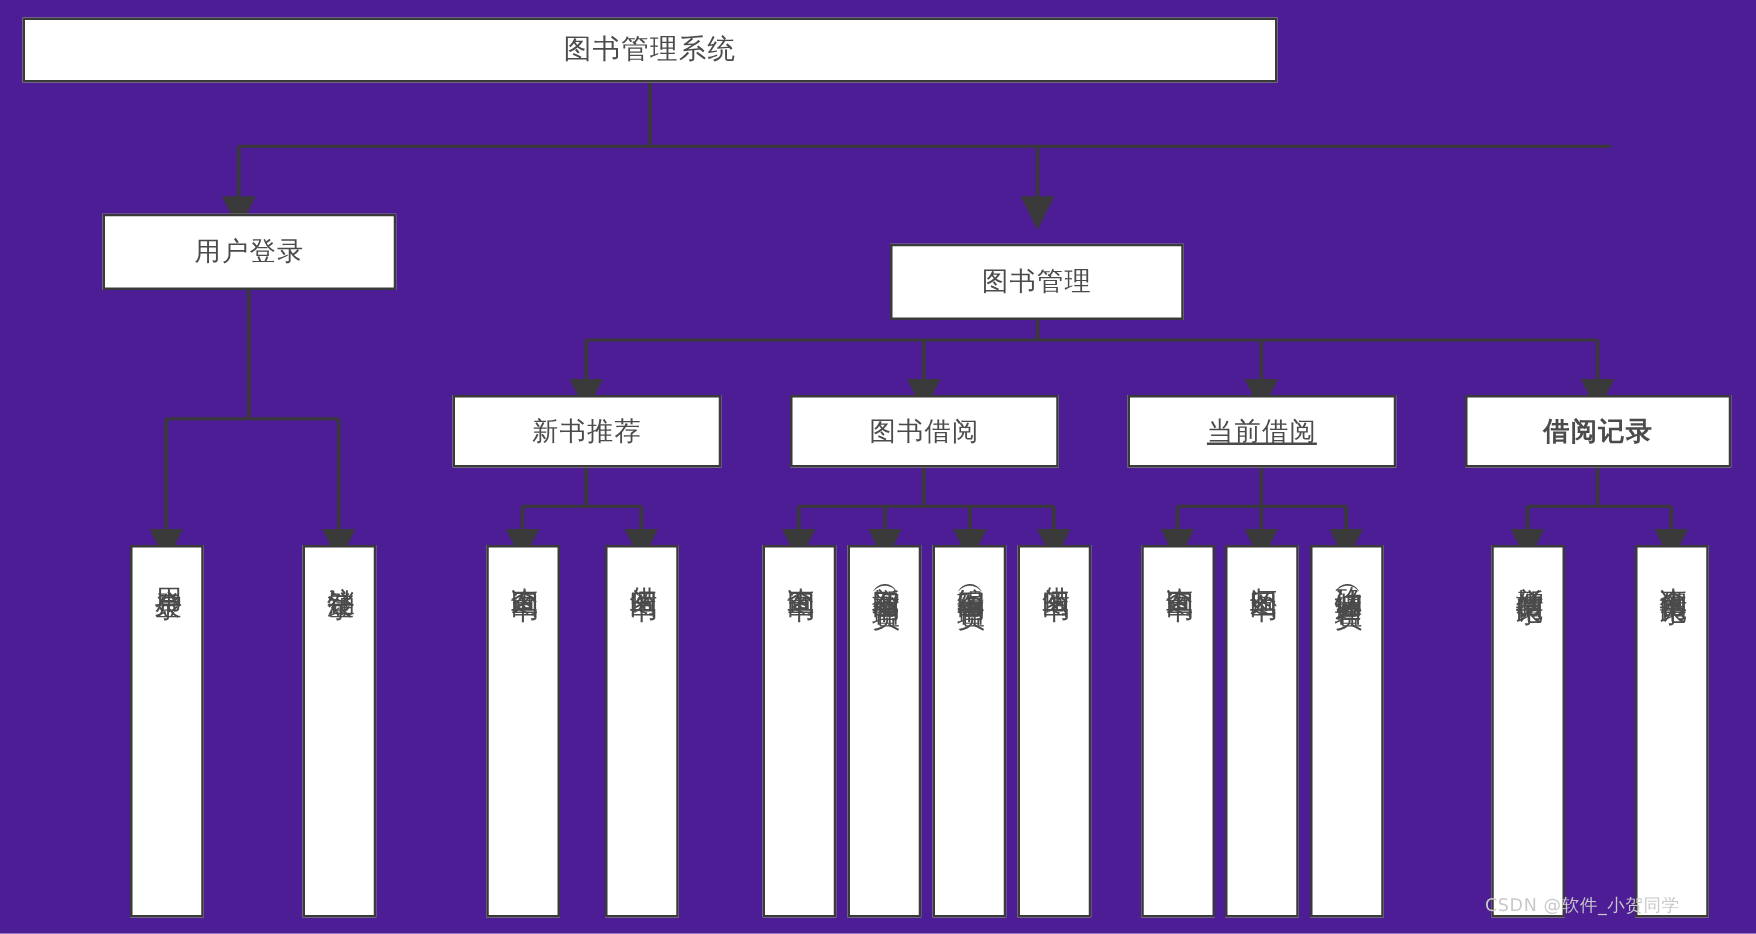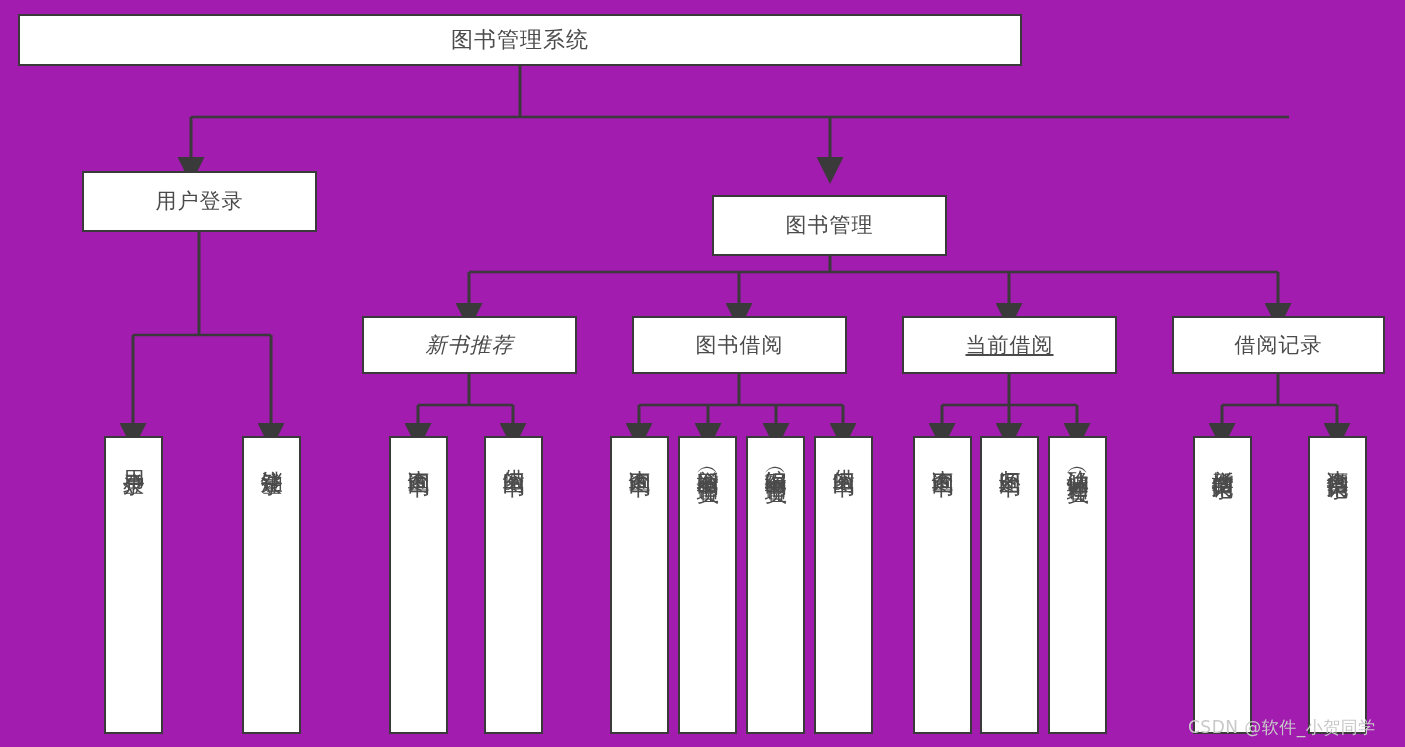--- a/index.html
+++ b/index.html
@@ -7,21 +7,21 @@
     padding: 0;
     background: #ffffff;
   }
   body {
     font-family: "DejaVu Sans", "Liberation Sans", sans-serif;
   }
   #canvas {
     position: relative;
     width: 1405px;
     height: 747px;
-    background: #a21caf;
+    background: #4c1d95;
     overflow: hidden;
   }
   #edges {
     position: absolute;
     left: 0;
     top: 0;
     width: 1405px;
     height: 747px;
   }
   .node {
@@ -56,21 +56,21 @@
     text-orientation: upright;
     font-size: 22px;
     line-height: 1.12;
     letter-spacing: 2px;
     white-space: nowrap;
   }
   .watermark {
     position: absolute;
     left: 1188px;
     top: 716px;
-    font-size: 17px;
+    font-size: 14px;
     color: #c9c9c9;
     letter-spacing: 0.5px;
     white-space: nowrap;
     pointer-events: none;
   }
 </style>
 </head>
 <body>
 
 <div id="canvas">
@@ -132,30 +132,30 @@
     <span class="label">图书管理系统</span>
   </div>
 
   <div class="node node-h" style="left:82px; top:171px; width:235px; height:61px;">
     <span class="label">用户登录</span>
   </div>
   <div class="node node-h" style="left:712px; top:171px; width:235px; height:61px;margin-top:24px;">
     <span class="label">图书管理</span>
   </div>
 
-  <div class="node node-h" style="left:362px; top:316px; width:215px; height:58px;font-style:italic;">
+  <div class="node node-h" style="left:362px; top:316px; width:215px; height:58px;">
     <span class="label">新书推荐</span>
   </div>
   <div class="node node-h" style="left:632px; top:316px; width:215px; height:58px;text-align:center;">
     <span class="label">图书借阅</span>
   </div>
   <div class="node node-h" style="left:902px; top:316px; width:215px; height:58px;text-decoration:underline;">
     <span class="label">当前借阅</span>
   </div>
-  <div class="node node-h" style="left:1172px; top:316px; width:213px; height:58px;">
+  <div class="node node-h" style="left:1172px; top:316px; width:213px; height:58px;font-weight:bold;">
     <span class="label">借阅记录</span>
   </div>
 
   <div class="node node-v" style="left:104px; top:436px; width:59px; height:298px;">
     <span class="label">用户登录</span>
   </div>
   <div class="node node-v" style="left:242px; top:436px; width:59px; height:298px;">
     <span class="label">注销登录</span>
   </div>
 

